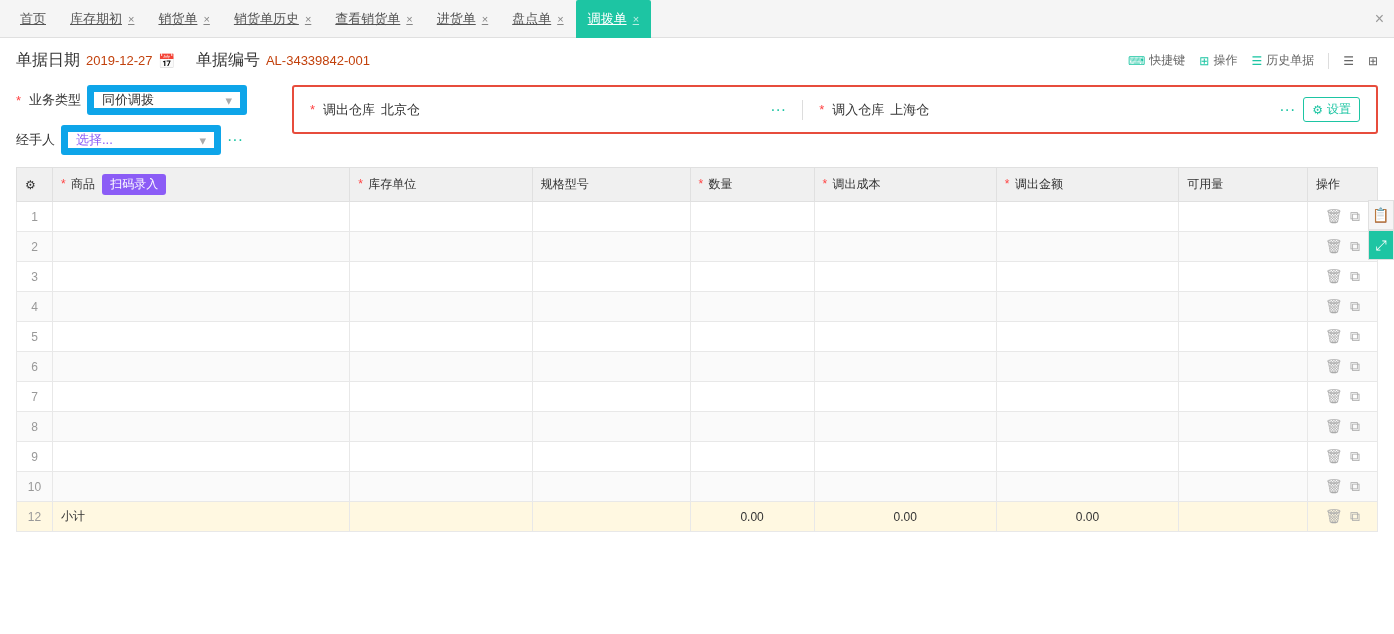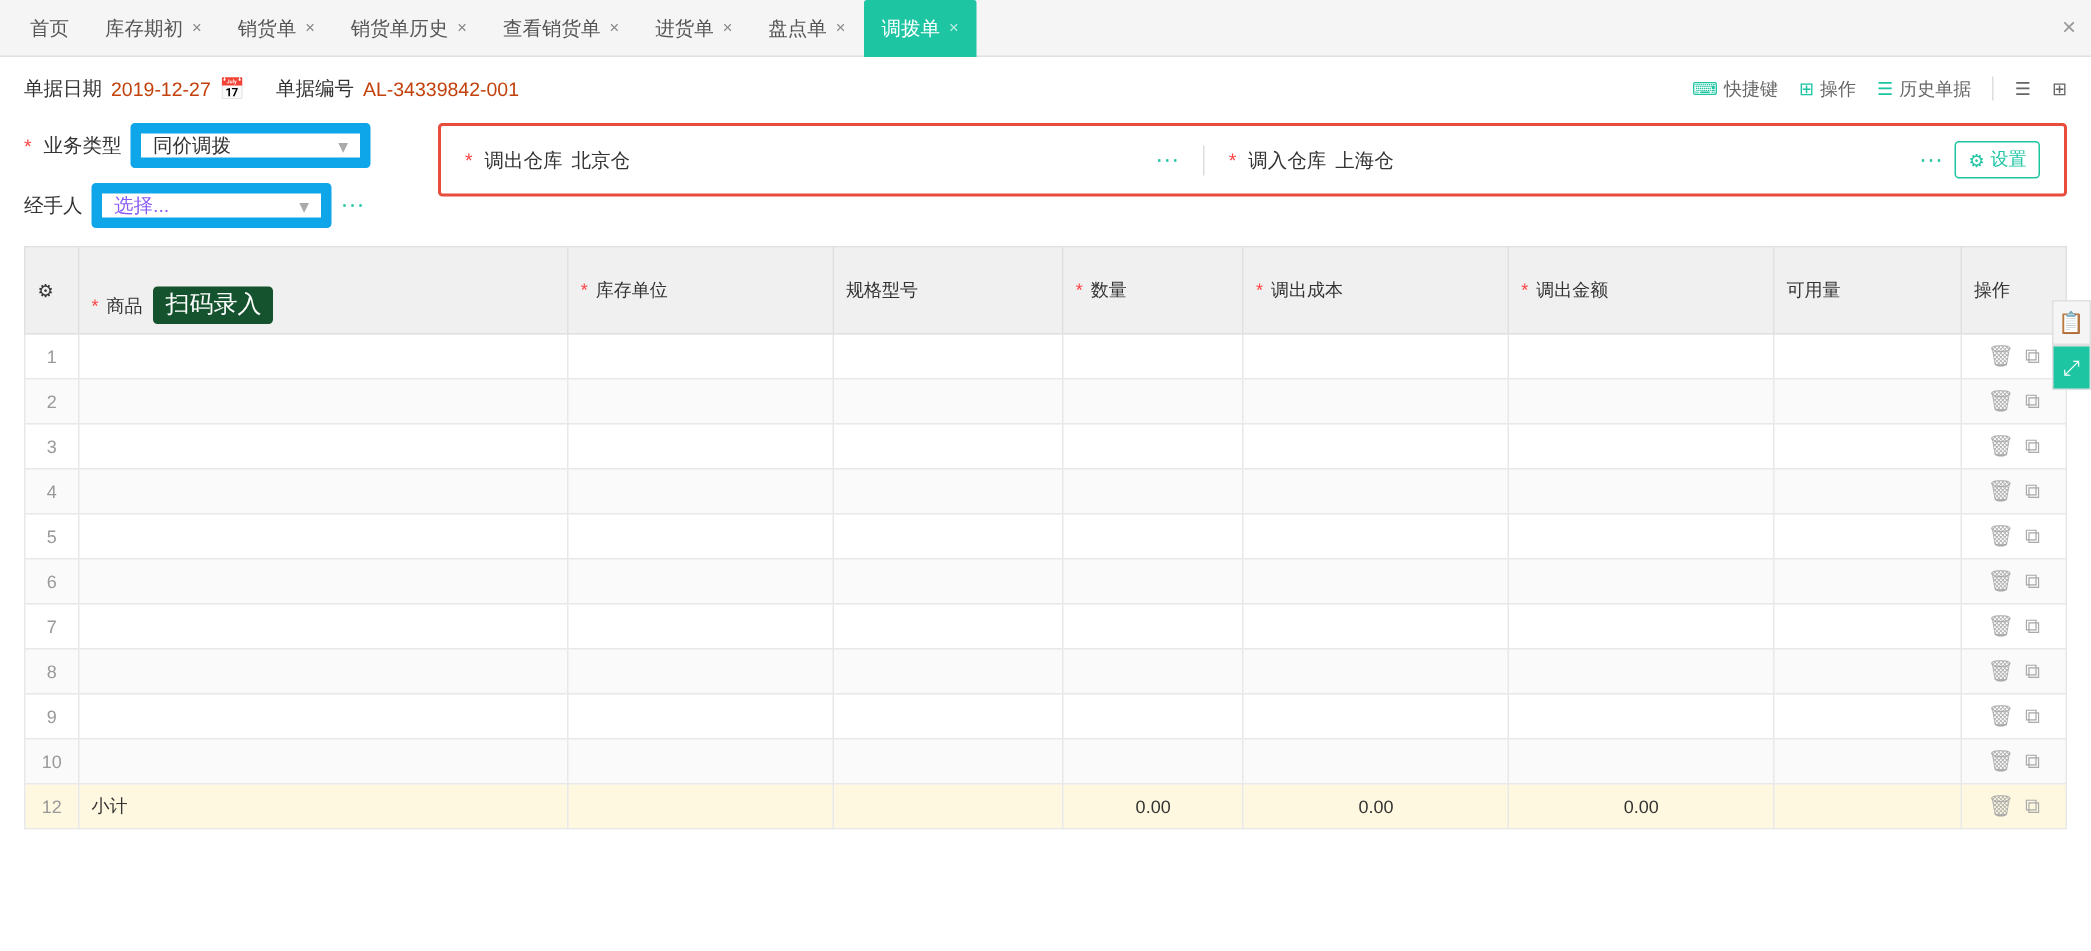--- a/index.html
+++ b/index.html
@@ -16,20 +16,21 @@
     }
     .tab {
       display: flex; align-items: center;
       padding: 0 12px;
       height: 38px;
       cursor: pointer;
       font-size: 13px;
       color: #555;
       white-space: nowrap;
       border-right: none;
+      text-decoration: underline;
     }
     .tab.active {
       background: #1dc5a3;
       color: #fff;
       border-radius: 2px 2px 0 0;
     }
     .tab .close-btn {
       margin-left: 6px;
       font-size: 11px;
       opacity: 0.7;
@@ -48,21 +49,21 @@
 
     
     .header-row {
       display: flex; align-items: center;
       margin-bottom: 14px;
       gap: 20px;
     }
     .header-field {
       display: flex; align-items: center; gap: 6px;
     }
-    .header-field label { color: #333; font-size: 13px; }
+    .header-field label { color: #333; font-size: 16px; }
     .header-field .value { color: #c2410c; font-size: 13px; }
     .calendar-icon { color: #1dc5a3; cursor: pointer; font-size: 14px; }
 
     
     .toolbar-right {
       margin-left: auto;
       display: flex; align-items: center; gap: 14px;
     }
     .toolbar-btn {
       display: flex; align-items: center; gap: 4px;
@@ -142,24 +143,24 @@
       border: 1px solid #e8e8e8;
       padding: 4px 8px;
       height: 30px;
       color: #333;
     }
     .data-table tr:nth-child(even) td { background: #fafafa; }
     .data-table .row-num { color: #999; text-align: center; width: 36px; }
     .data-table .subtotal td { background: #fff8e1 !important; font-size: 12px; }
 
     .scan-btn {
-      background: #14532d; color: #fff;
+      background: #8b5cf6; color: #fff;
       border-radius: 3px; padding: 2px 8px;
-      font-size: 16px; cursor: pointer;
-      display: inline-block; margin-left: 4px; margin-top: 20px;
+      font-size: 12px; cursor: pointer;
+      display: inline-block; margin-left: 4px;
     }
 
     .th-gear { text-align: center; width: 36px; }
     .th-ops { text-align: center; width: 70px; }
 
     .op-icon { color: #aaa; cursor: pointer; font-size: 14px; display: inline-block; margin: 0 2px; }
 
     
     .right-float {
       position: fixed; right: 0; top: 200px;

